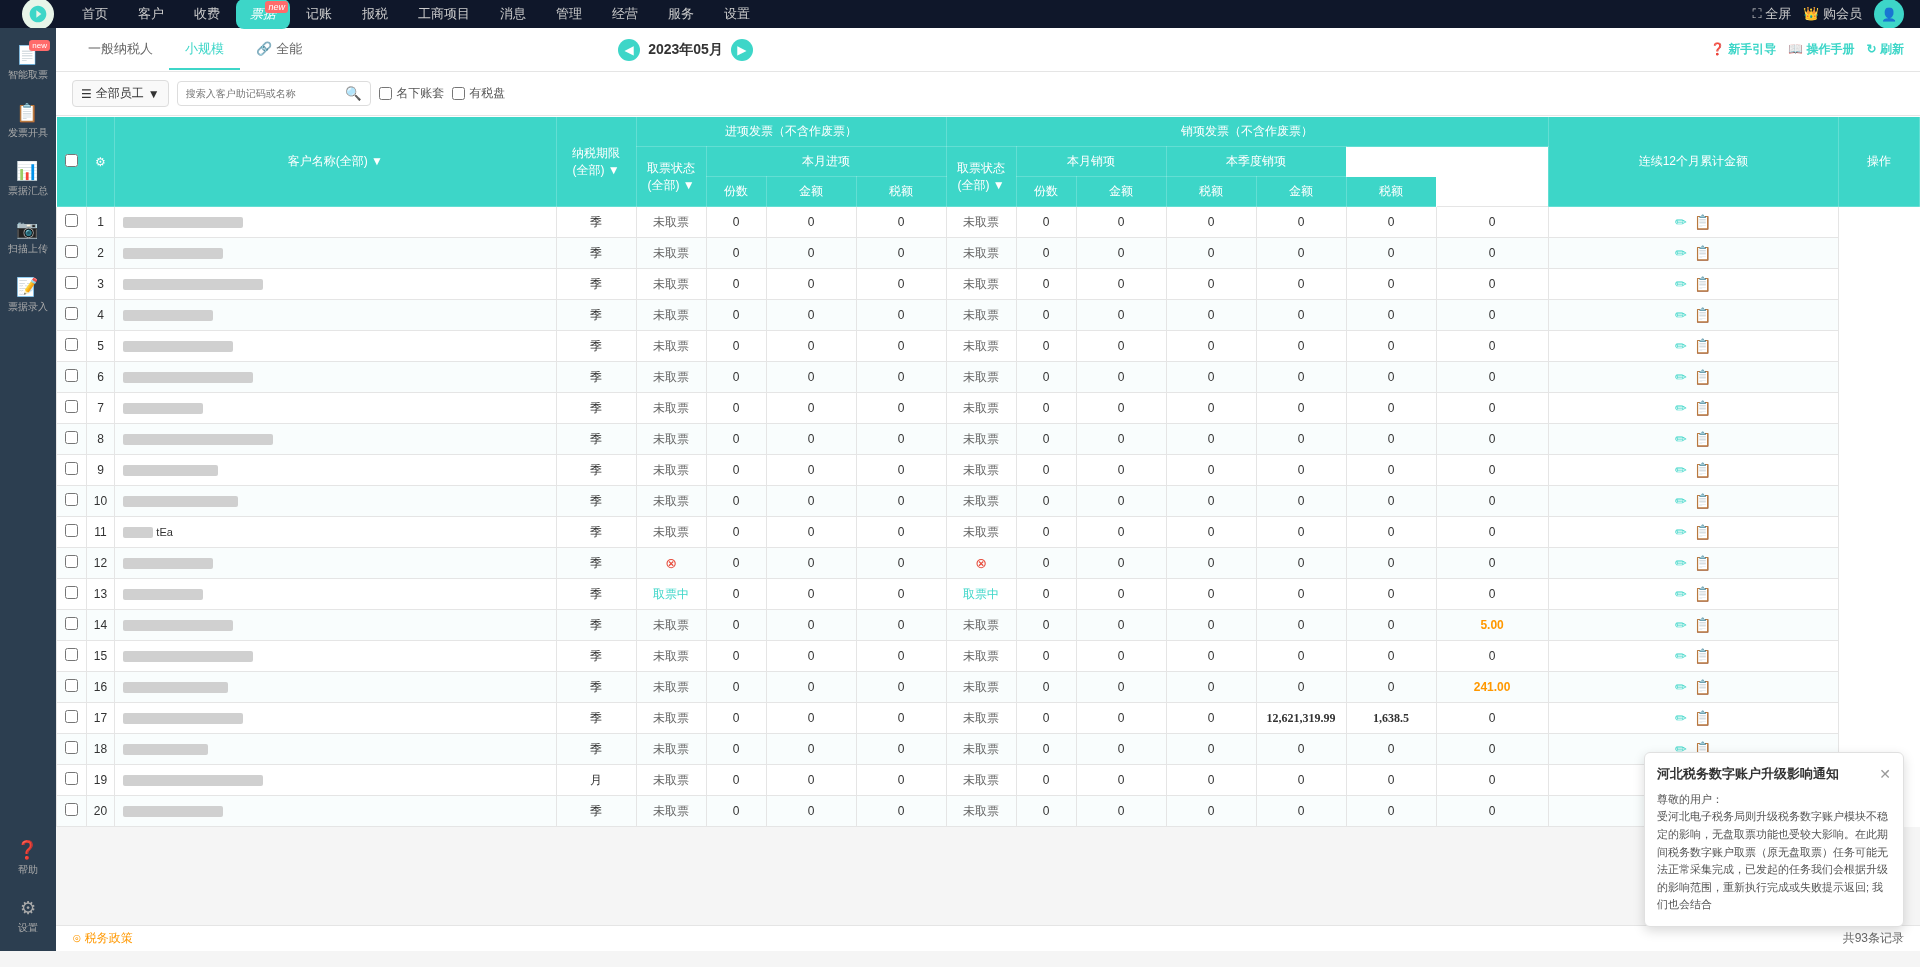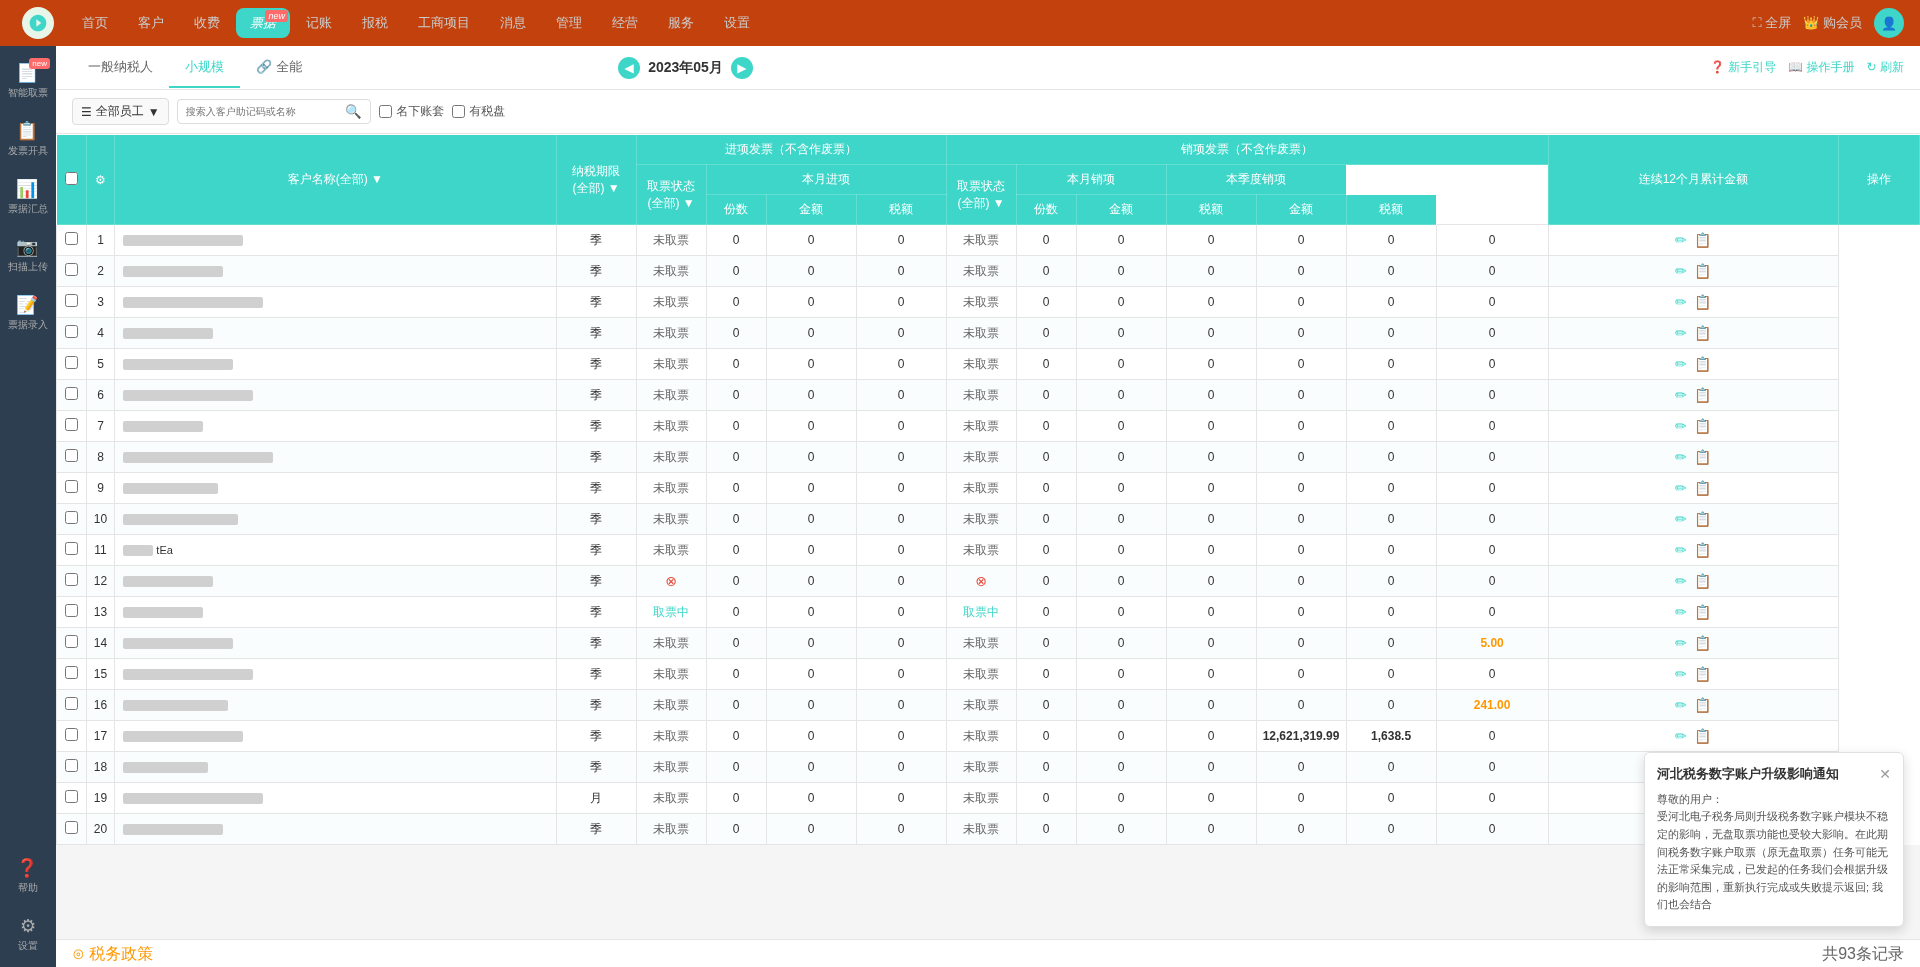--- a/index.html
+++ b/index.html
@@ -1,19 +1,19 @@
 <!DOCTYPE html>
 <html><head>
   <meta charset="utf-8">
   <style>
     * { margin: 0; padding: 0; box-sizing: border-box; }
     body { font-family: "Microsoft YaHei", Arial, sans-serif; font-size: 12px; background: #f5f5f5; color: #333; width: 1920px; min-height: 967px; overflow-x: hidden; }
 
     
-    .top-nav { background: #c2410c; height: 46px; display: flex; align-items: center; padding: 0 16px; color: #fff; }
+    .top-nav { background: #0f172a; height: 28px; display: flex; align-items: center; padding: 0 16px; color: #fff; }
     .top-nav .logo { width: 44px; height: 44px; display: flex; align-items: center; justify-content: center; }
     .logo-icon { width: 32px; height: 32px; background: #e8f5e9; border-radius: 50%; display: flex; align-items: center; justify-content: center; }
     .logo-icon svg { width: 20px; height: 20px; }
     .nav-items { display: flex; align-items: center; gap: 2px; margin-left: 8px; }
     .nav-item { padding: 6px 14px; color: #ccc; cursor: pointer; font-size: 13px; border-radius: 4px; position: relative; }
     .nav-item.active { background: #3dd6c8; color: #fff; border-radius: 8px; font-style: italic; }
     .nav-item .new-badge { position: absolute; top: 2px; right: 2px; background: #ff6b6b; color: #fff; font-size: 9px; padding: 1px 3px; border-radius: 3px; }
     .top-nav-right { margin-left: auto; display: flex; align-items: center; gap: 12px; }
     .top-nav-right span { color: #ccc; font-size: 13px; cursor: pointer; }
     .avatar { width: 30px; height: 30px; border-radius: 50%; background: #3dd6c8; display: flex; align-items: center; justify-content: center; color: #fff; font-size: 13px; }
@@ -71,26 +71,26 @@
     .col-medium { width: 90px; }
     .blurred-text { display: inline-block; background: #d0d0d0; height: 11px; border-radius: 2px; vertical-align: middle; }
 
     
     .popup-notification { position: fixed; right: 16px; bottom: 40px; width: 260px; background: #fff; border: 1px solid #e0e0e0; border-radius: 6px; box-shadow: 0 4px 12px rgba(0,0,0,0.15); padding: 12px; z-index: 100; }
     .popup-header { display: flex; justify-content: space-between; align-items: center; margin-bottom: 8px; font-size: 13px; font-weight: bold; color: #333; }
     .popup-close { background: none; border: none; cursor: pointer; font-size: 14px; color: #999; }
     .popup-body { font-size: 11px; color: #555; line-height: 1.6; }
 
     
-    .status-bar { background: #fff; padding: 4px 16px; border-top: 1px solid #e5e5e5; display: flex; align-items: center; justify-content: space-between; font-size: 16px; color: #666; }
+    .status-bar { background: #fff; padding: 4px 16px; border-top: 1px solid #e5e5e5; display: flex; align-items: center; justify-content: space-between; font-size: 12px; color: #666; }
     .tax-policy-link { color: #ff9800; cursor: pointer; }
     .record-count { color: #666; }
 
     .error-icon { color: #e74c3c; font-size: 14px; }
-    .highlight-value { color: #333; font-weight: bold; }
+    .highlight-value { color: #333; font-weight: bold; font-family: Liberation Serif, serif; }
     .highlight-orange { color: #ff9800; font-weight: bold; }
   </style>
 </head>
 <body>
 
 <div class="top-nav">
   <div class="logo">
     <div class="logo-icon">
       <svg viewBox="0 0 24 24" fill="#3dd6c8">
           <path d="M12 2C6.48 2 2 6.48 2 12s4.48 10 10 10 10-4.48 10-10S17.52 2 12 2zm-2 14.5v-9l6 4.5-6 4.5z"></path>
@@ -165,21 +165,21 @@
       </div>
       <div class="tab tab-with-icon">
         <span>🔗</span>
           <span>全能</span>
       </div>
       <div class="date-nav" style="margin-left: 300px;">
         <button class="date-nav-btn">◀</button>
         <span class="date-text">2023年05月</span>
         <button class="date-nav-btn">▶</button>
       </div>
-      <div class="tab-actions" style="margin-left: auto;">
+      <div class="tab-actions" style="margin-left: auto; font-weight: bold;">
         <span class="tab-action-link">❓ 新手引导</span>
         <span class="tab-action-link">📖 操作手册</span>
         <span class="tab-action-link">↻ 刷新</span>
       </div>
     </div>
 
     <div class="toolbar">
       <div class="employee-select">
         <span>☰</span>
         <span>全部员工</span>

